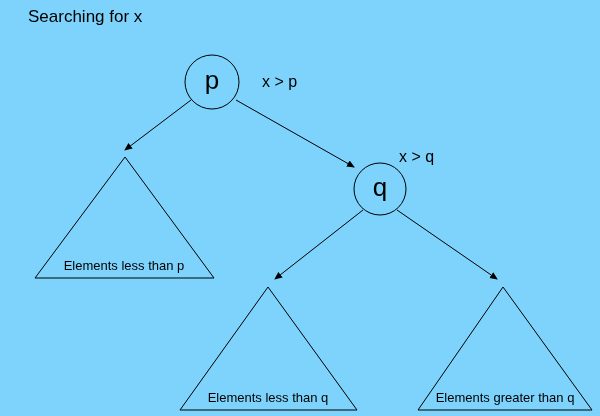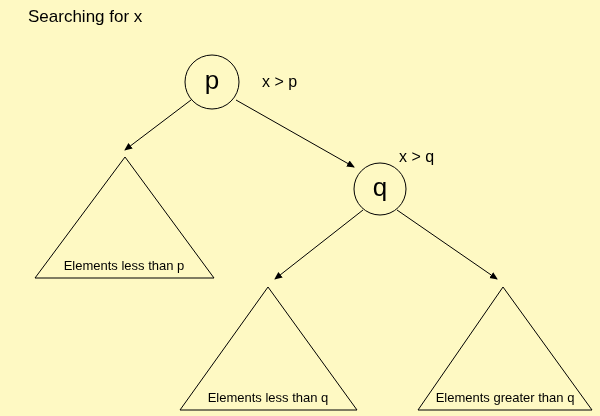--- a/index.html
+++ b/index.html
@@ -4,21 +4,21 @@
   <style>
     html, body {
       margin: 0;
       padding: 0;
       background: #ffffff;
     }
     .canvas {
       position: relative;
       width: 600px;
       height: 416px;
-      background: #fef9c3;
+      background: #7dd3fc;
       overflow: hidden;
       font-family: "Liberation Sans", sans-serif;
     }
     svg {
       display: block;
     }
     svg text {
       font-family: "Liberation Sans", sans-serif;
       fill: #000000;
     }

